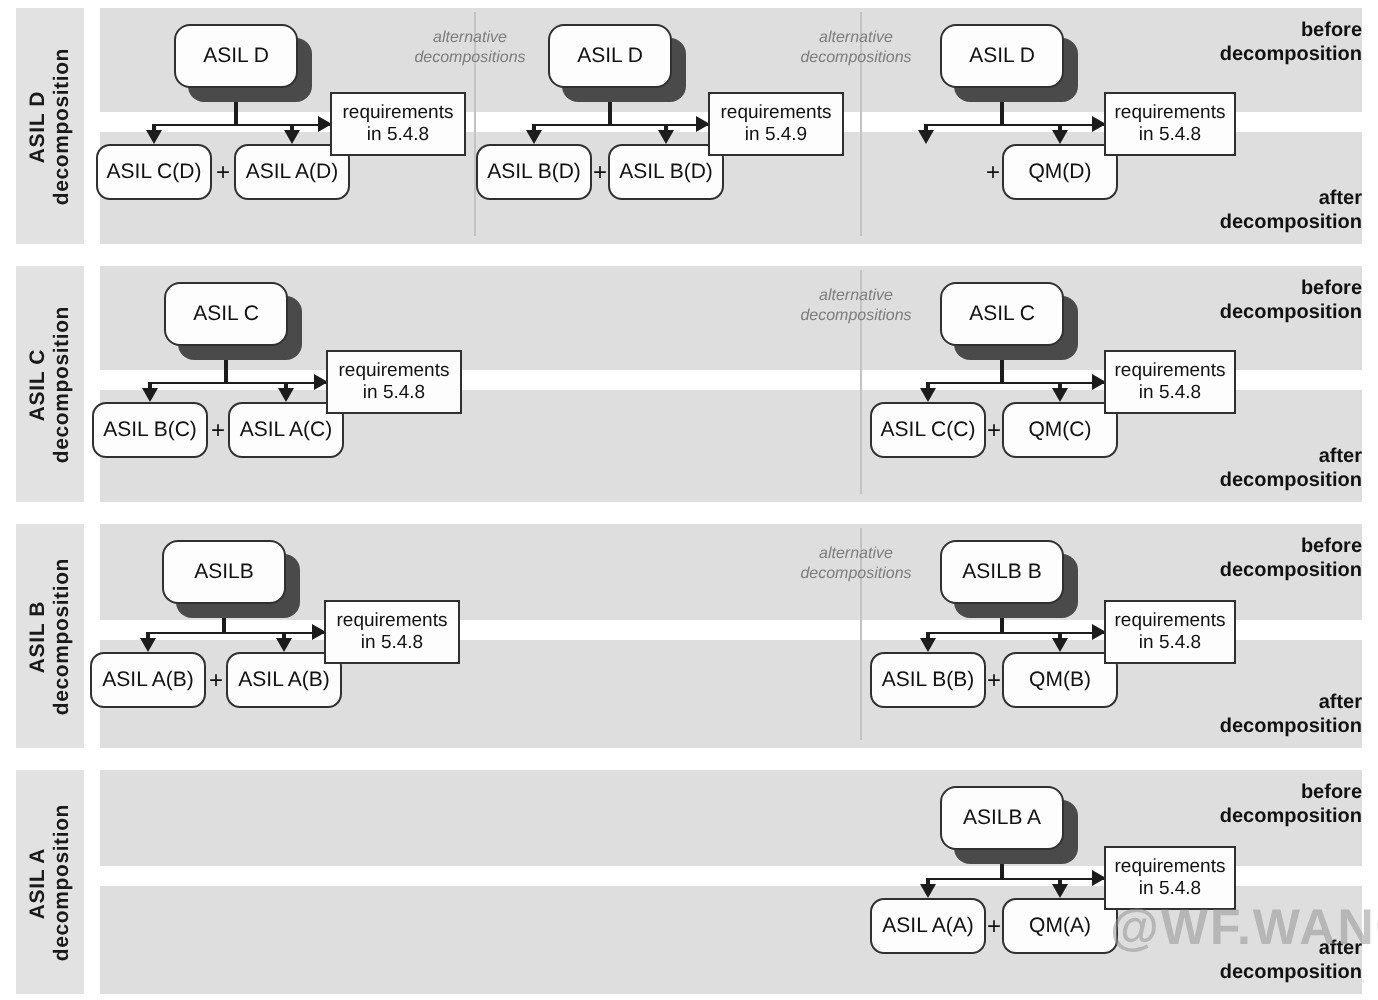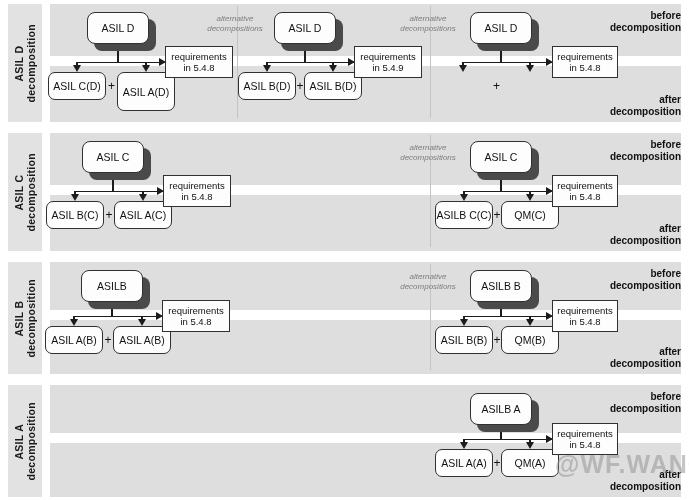--- a/index.html
+++ b/index.html
@@ -105,21 +105,21 @@
       <div class="ln v" style="left: 76.3px; top: 58px; height: 4px;"></div>
       <div class="arrow down" style="left: 72.5px; top: 61px;"></div>
       <div class="ln v" style="left: 145.3px; top: 58px; height: 4px;"></div>
       <div class="arrow down" style="left: 141.5px; top: 61px;"></div>
       <div class="arrow right" style="left: 159px; top: 54.2px;"></div>
       <div class="reqbox" style="left: 165px; top: 42px; width: 68px; height: 32px;">
         <div>requirements</div>
         <div>in 5.4.8</div>
       </div>
       <div class="node bottom" style="left: 48px; top: 68px; width: 58px; height: 28px;">ASIL C(D)</div>
-      <div class="node bottom" style="left: 117px; top: 68px; width: 58px; height: 39px;">ASIL A(D)</div>
+      <div class="node bottom" style="left: 117px; top: 68px; width: 58px; height: 28px;">ASIL A(D)</div>
       <div class="plus" style="left: 105.5px; top: 74px; width: 12px; height: 16px;">+</div>
       <div class="divider" style="left: 237px; top: 2px; height: 112px;"></div>
       <div class="altlabel" style="left: 192px; top: 10px;">alternative
 decompositions</div>
       <div class="shadow" style="left: 281px; top: 15px; width: 62px; height: 32px;"></div>
       <div class="node top" style="left: 274px; top: 8px; width: 62px; height: 32px;">ASIL D</div>
       <div class="ln v" style="left: 304.3px; top: 40px; height: 18px;"></div>
       <div class="ln h" style="left: 267px; top: 58px; width: 87px;"></div>
       <div class="ln v" style="left: 266.3px; top: 58px; height: 4px;"></div>
       <div class="arrow down" style="left: 262.5px; top: 61px;"></div>
@@ -142,20 +142,21 @@
       <div class="ln h" style="left: 463px; top: 58px; width: 89px;"></div>
       <div class="ln v" style="left: 462.3px; top: 58px; height: 4px;"></div>
       <div class="arrow down" style="left: 458.5px; top: 61px;"></div>
       <div class="ln v" style="left: 529.3px; top: 58px; height: 4px;"></div>
       <div class="arrow down" style="left: 525.5px; top: 61px;"></div>
       <div class="arrow right" style="left: 546px; top: 54.2px;"></div>
       <div class="reqbox" style="left: 552px; top: 42px; width: 66px; height: 32px;">
         <div>requirements</div>
         <div>in 5.4.8</div>
       </div>
+      <div class="node bottom" style="left: 501px; top: 68px; width: 58px; height: 28px;">QM(D)</div>
       <div class="plus" style="left: 490.5px; top: 74px; width: 12px; height: 16px;">+</div>
     </div>
     <div class="band" style="top: 133px; height: 118px;">
       <div class="rowlabel">
         <span>ASIL C
 decomposition</span>
       </div>
       <div class="strip before" style="top: 0px; height: 52px;"></div>
       <div class="strip after" style="top: 62px; height: 56px;"></div>
       <div class="phaselabel" style="top: 6px;">before
@@ -187,21 +188,21 @@
       <div class="ln h" style="left: 464px; top: 58px; width: 88px;"></div>
       <div class="ln v" style="left: 463.3px; top: 58px; height: 4px;"></div>
       <div class="arrow down" style="left: 459.5px; top: 61px;"></div>
       <div class="ln v" style="left: 529.3px; top: 58px; height: 4px;"></div>
       <div class="arrow down" style="left: 525.5px; top: 61px;"></div>
       <div class="arrow right" style="left: 546px; top: 54.2px;"></div>
       <div class="reqbox" style="left: 552px; top: 42px; width: 66px; height: 32px;">
         <div>requirements</div>
         <div>in 5.4.8</div>
       </div>
-      <div class="node bottom" style="left: 435px; top: 68px; width: 58px; height: 28px;">ASILB C(C)</div>
+      <div class="node bottom" style="left: 435px; top: 68px; width: 58px; height: 28px;">ASIL C(C)</div>
       <div class="node bottom" style="left: 501px; top: 68px; width: 58px; height: 28px;">QM(C)</div>
       <div class="plus" style="left: 491px; top: 74px; width: 12px; height: 16px;">+</div>
     </div>
     <div class="band" style="top: 262px; height: 112px;">
       <div class="rowlabel">
         <span>ASIL B
 decomposition</span>
       </div>
       <div class="strip before" style="top: 0px; height: 48px;"></div>
       <div class="strip after" style="top: 58px; height: 54px;"></div>

